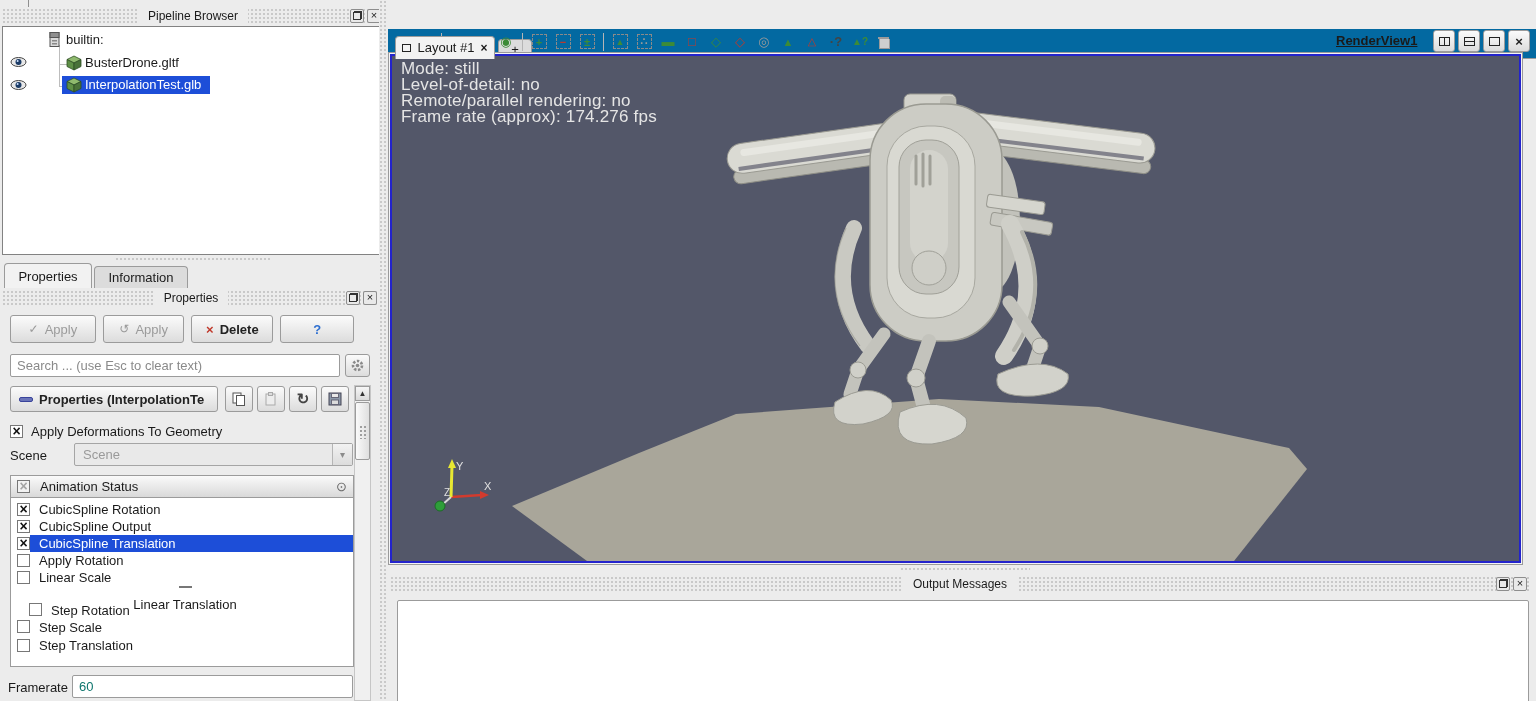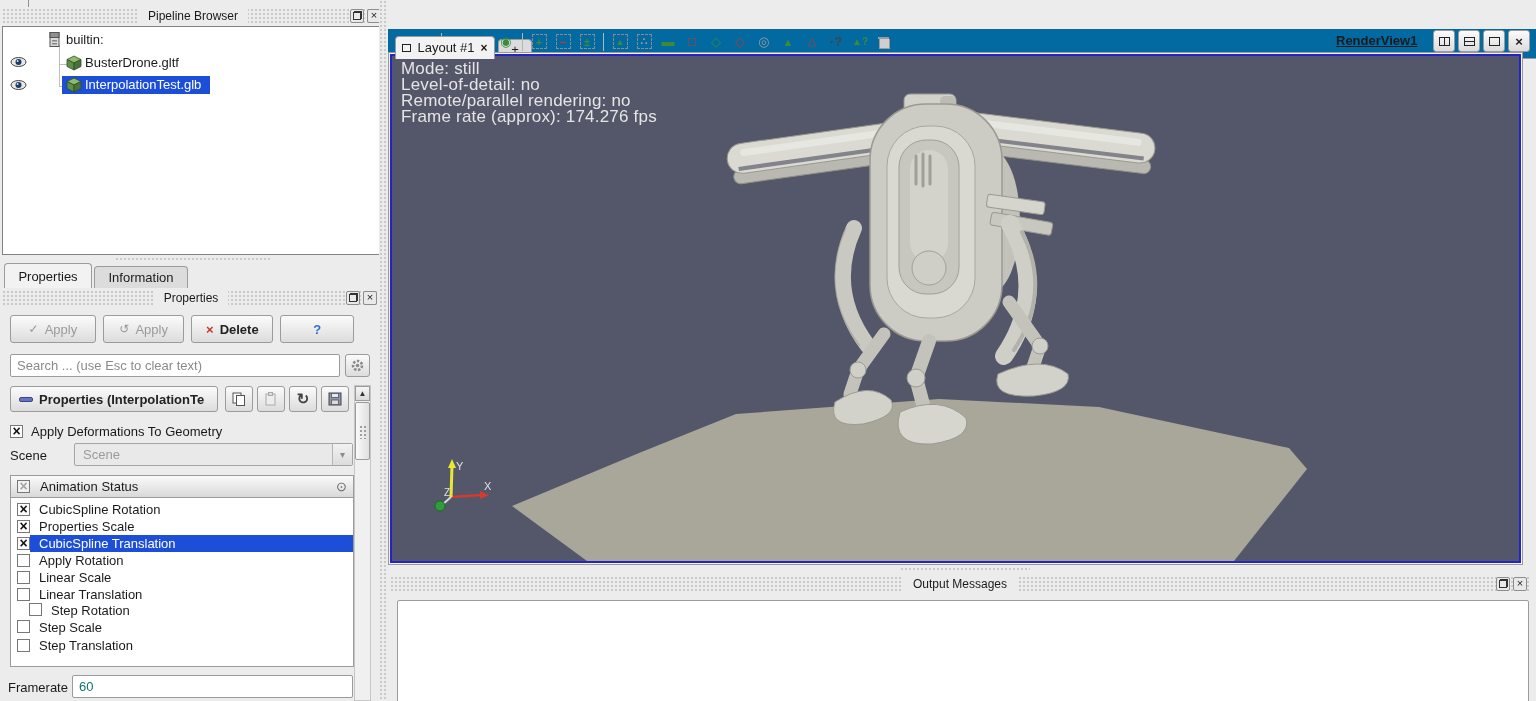--- a/index.html
+++ b/index.html
@@ -230,35 +230,35 @@
       <span style="flex:1;">Animation Status</span>
       <span style="color:#666;font-size:13px;">⊙</span>
     </div>
     <div style="padding-top:3px;">
       <div style="height:17px;display:flex;align-items:center;padding-left:6px;gap:9px;">
           <span class="cb on"></span>
           <span>CubicSpline Rotation</span>
         </div>
       <div style="height:17px;display:flex;align-items:center;padding-left:6px;gap:9px;">
           <span class="cb on"></span>
-          <span>Properties Scale</span>
+          <span>CubicSpline Output</span>
         </div>
       <div style="height:17px;display:flex;align-items:center;padding-left:6px;gap:0;">
           <span class="cb on"></span>
           <span class="sel" style="flex:1;height:17px;line-height:17px;padding-left:9px;">CubicSpline Translation</span>
         </div>
       <div style="height:17px;display:flex;align-items:center;padding-left:6px;gap:9px;">
           <span class="cb"></span>
           <span>Apply Rotation</span>
         </div>
       <div style="height:17px;display:flex;align-items:center;padding-left:6px;gap:9px;">
           <span class="cb"></span>
           <span>Linear Scale</span>
         </div>
-      <div style="height:17px;display:flex;align-items:center;padding-left:6px;gap:9px;">
+      <div style="height:17px;display:flex;align-items:center;padding-left:6px;gap:9px;flex-direction:column;">
           <span class="cb"></span>
           <span>Linear Translation</span>
         </div>
       <div style="height:17px;display:flex;align-items:flex-start;padding-left:18px;gap:9px;">
           <span class="cb"></span>
           <span>Step Rotation</span>
         </div>
       <div style="height:17px;display:flex;align-items:flex-start;padding-left:6px;gap:9px;">
           <span class="cb"></span>
           <span>Step Scale</span>

